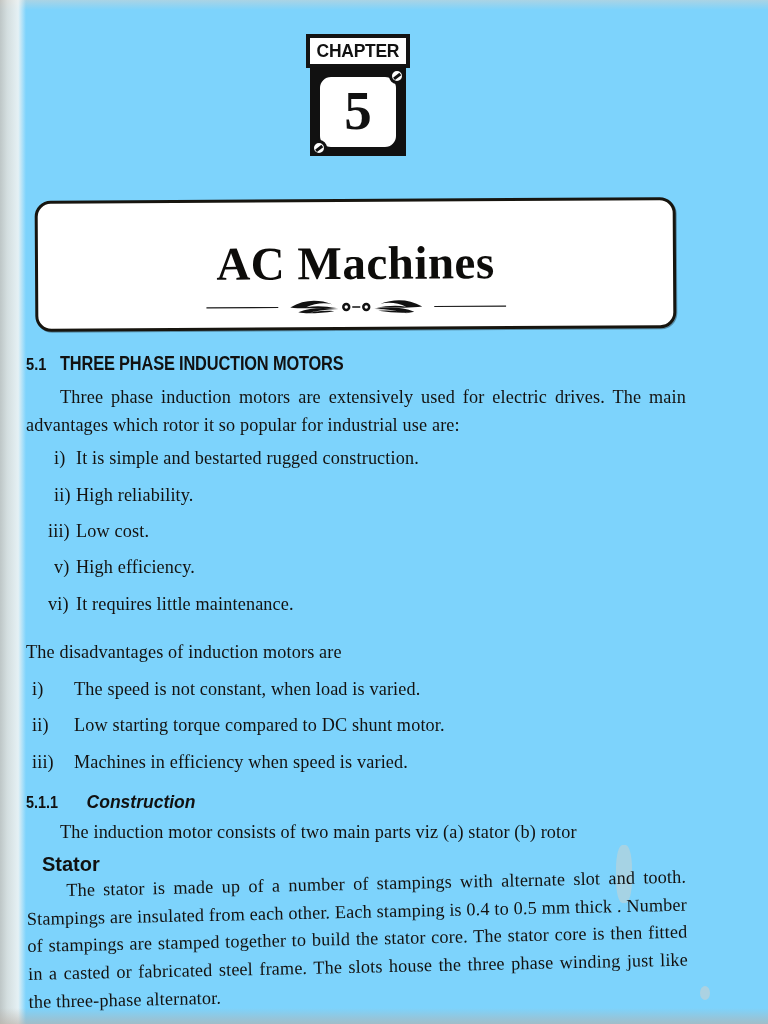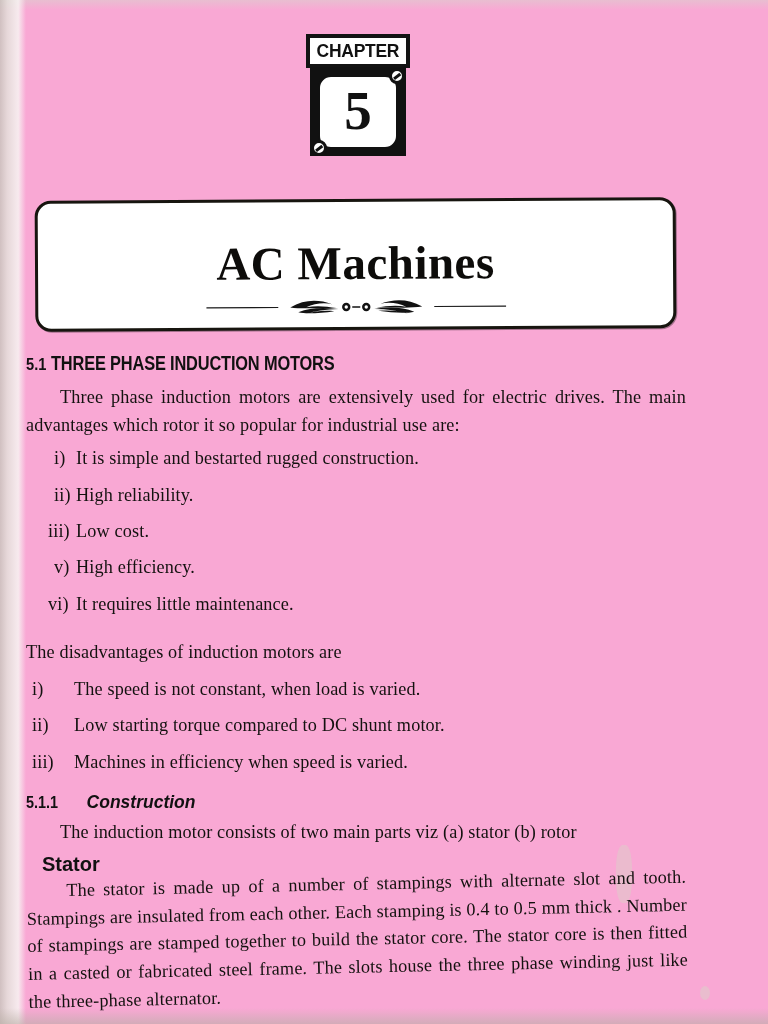--- a/index.html
+++ b/index.html
@@ -13,21 +13,21 @@
     overflow: hidden;
     font-family: "Liberation Serif", serif;
     color: #141210;
     position: relative;
   }
 
   
   .page {
     position: absolute;
     inset: 0;
-    background: #f9a8d4;
+    background: #7dd3fc;
     overflow: hidden;
   }
   
   .scan-gutter {
     position: absolute;
     left: 0; top: 0;
     width: 26px; height: 100%;
     background: linear-gradient(to right, #c9c4bd 0%, #e3e0da 28%, #f7f6f3 70%, rgba(255,255,255,0) 100%);
     opacity: .85;
   }
@@ -167,21 +167,21 @@
   .col {
     position: absolute;
     left: 26px;
     top: 352px;
     width: 660px;
   }
 
   .sec-head {
     display: flex;
     align-items: baseline;
-    gap: 1px;
+    gap: 10px;
     margin-bottom: 9px;
   }
   .sec-num {
     font-family: "Liberation Sans", sans-serif;
     font-weight: 700;
     font-size: 17px;
     color: #111111;
     transform: scaleX(.86);
     transform-origin: left bottom;
   }

